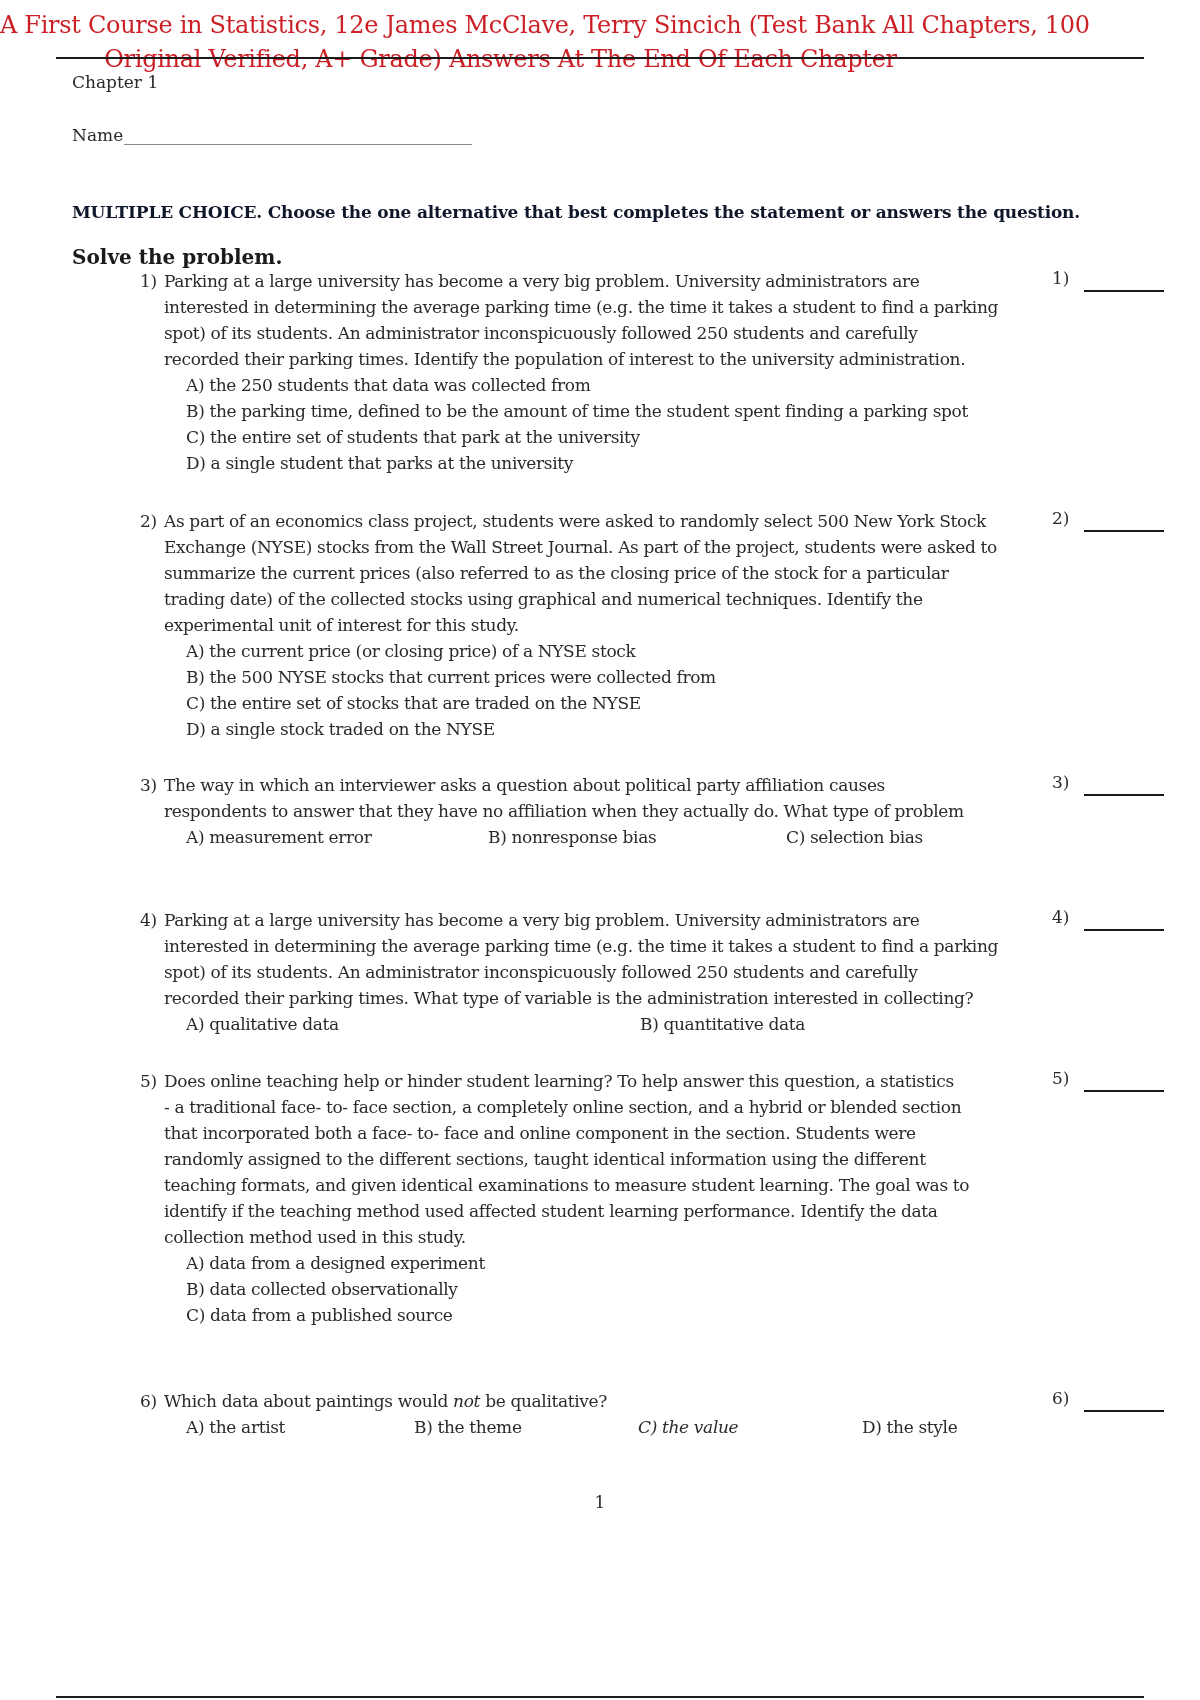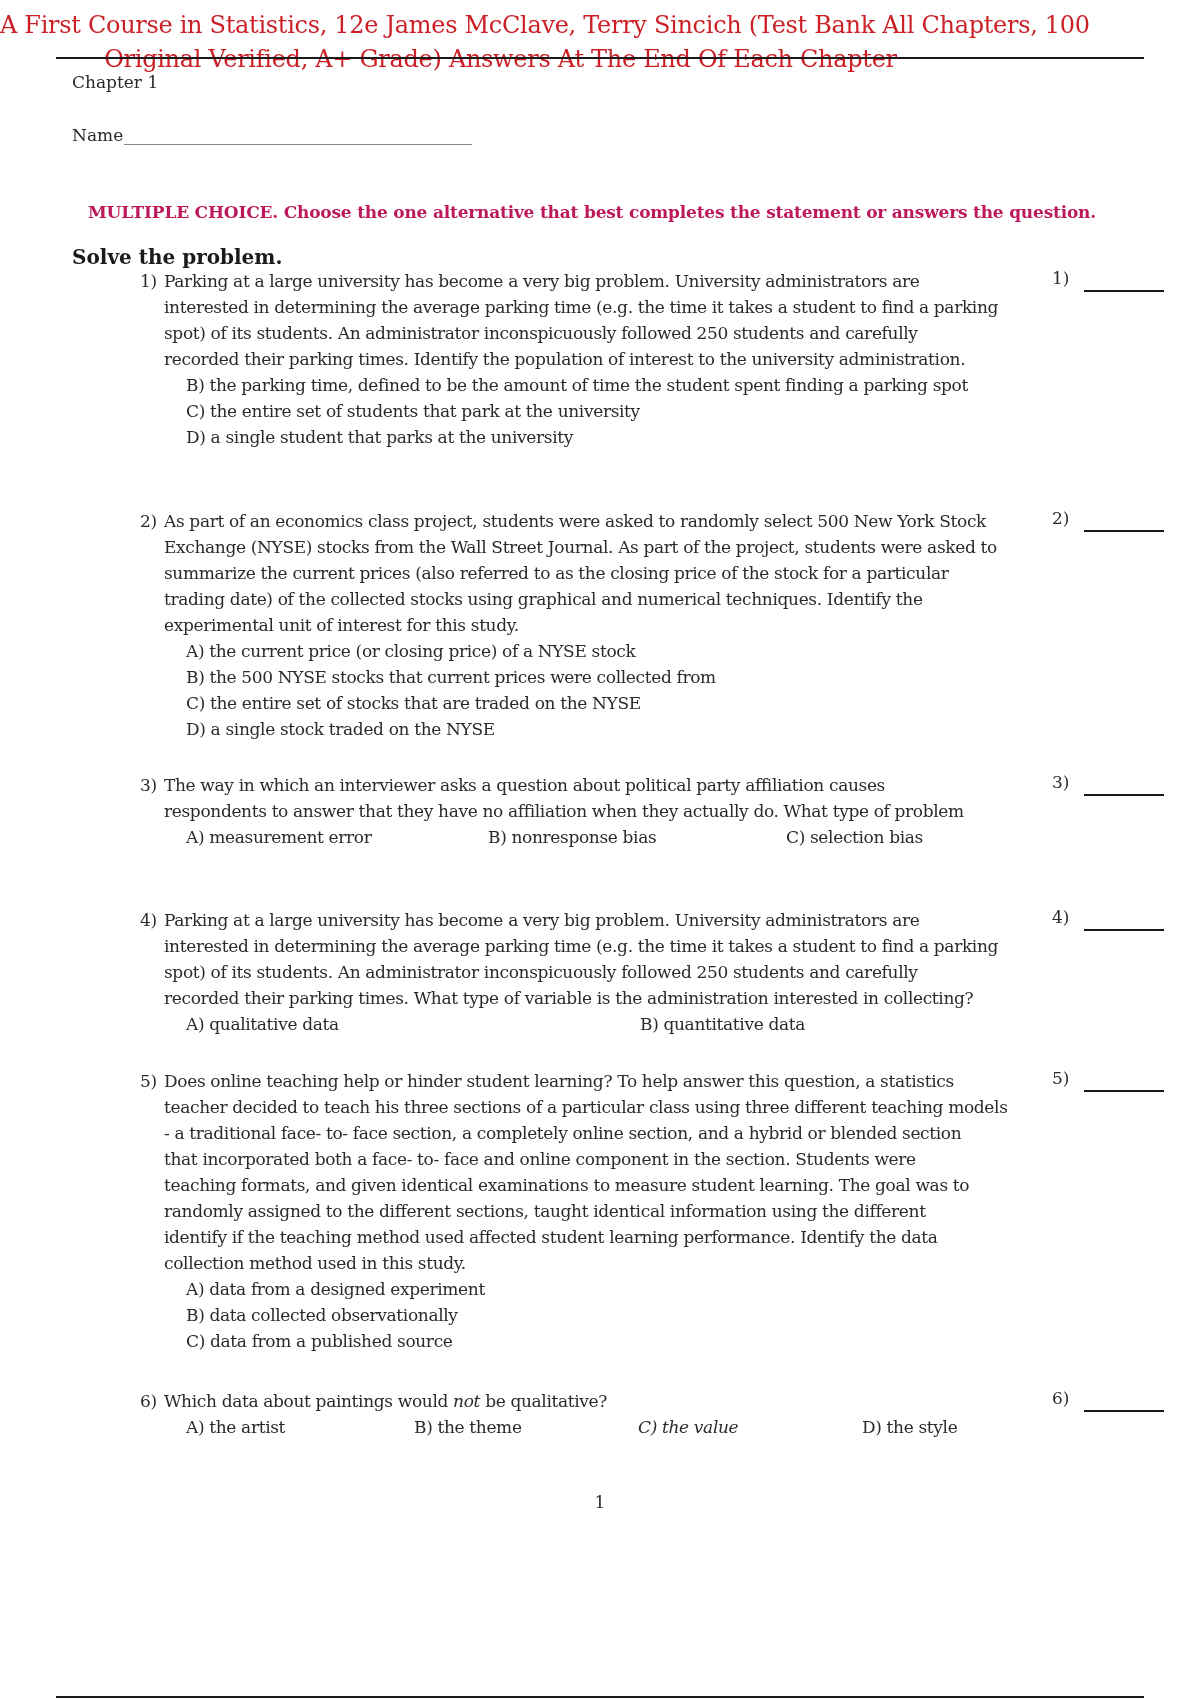--- a/index.html
+++ b/index.html
@@ -55,25 +55,25 @@
     }
     .name-blank {
       display: inline-block;
       width: 348px;
       border-bottom: 1.5px solid #888;
       margin-left: 1px;
       height: 16px;
     }
     .section-heading {
       position: absolute;
-      left: 88px;
+      left: 72px;
       top: 202px;
       font-size: 17px;
       font-weight: bold;
-      color: #be185d;
+      color: #0f172a;
       white-space: nowrap;
       letter-spacing: -0.2px;
     }
     .subheading {
       position: absolute;
       left: 72px;
       top: 245px;
       font-size: 20px;
       font-weight: bold;
       color: #1a1a1a;
@@ -171,20 +171,21 @@
 
 <div class="question" style="top:268px;">
   <div class="q-stem">
     <span class="q-num">1)</span>
     <span class="q-line">Parking at a large university has become a very big problem. University administrators are</span>
     <span class="q-line">interested in determining the average parking time (e.g. the time it takes a student to find a parking</span>
     <span class="q-line">spot) of its students. An administrator inconspicuously followed 250 students and carefully</span>
     <span class="q-line">recorded their parking times. Identify the population of interest to the university administration.</span>
   </div>
   <div class="choices-col">
+    <span class="choice">A) the 250 students that data was collected from</span>
     <span class="choice">B) the parking time, defined to be the amount of time the student spent finding a parking spot</span>
     <span class="choice">C) the entire set of students that park at the university</span>
     <span class="choice">D) a single student that parks at the university</span>
   </div>
 </div>
 <div class="answer-slot" style="top:268px;">
   <span class="answer-label">1)</span>
   <span class="answer-blank"></span>
 </div>
 
@@ -241,25 +242,24 @@
 </div>
 <div class="answer-slot" style="top:907px;">
   <span class="answer-label">4)</span>
   <span class="answer-blank"></span>
 </div>
 
 <div class="question" style="top:1068px;">
   <div class="q-stem">
     <span class="q-num">5)</span>
     <span class="q-line">Does online teaching help or hinder student learning? To help answer this question, a statistics</span>
-    <span class="q-line">teacher decided to teach his three sections of a particular class using three different teaching models</span>
     <span class="q-line">- a traditional face- to- face section, a completely online section, and a hybrid or blended section</span>
     <span class="q-line">that incorporated both a face- to- face and online component in the section. Students were</span>
+    <span class="q-line">randomly assigned to the different sections, taught identical information using the different</span>
     <span class="q-line">teaching formats, and given identical examinations to measure student learning. The goal was to</span>
-    <span class="q-line">randomly assigned to the different sections, taught identical information using the different</span>
     <span class="q-line">identify if the teaching method used affected student learning performance. Identify the data</span>
     <span class="q-line">collection method used in this study.</span>
   </div>
   <div class="choices-col">
     <span class="choice">A) data from a designed experiment</span>
     <span class="choice">B) data collected observationally</span>
     <span class="choice">C) data from a published source</span>
   </div>
 </div>
 <div class="answer-slot" style="top:1068px;">

